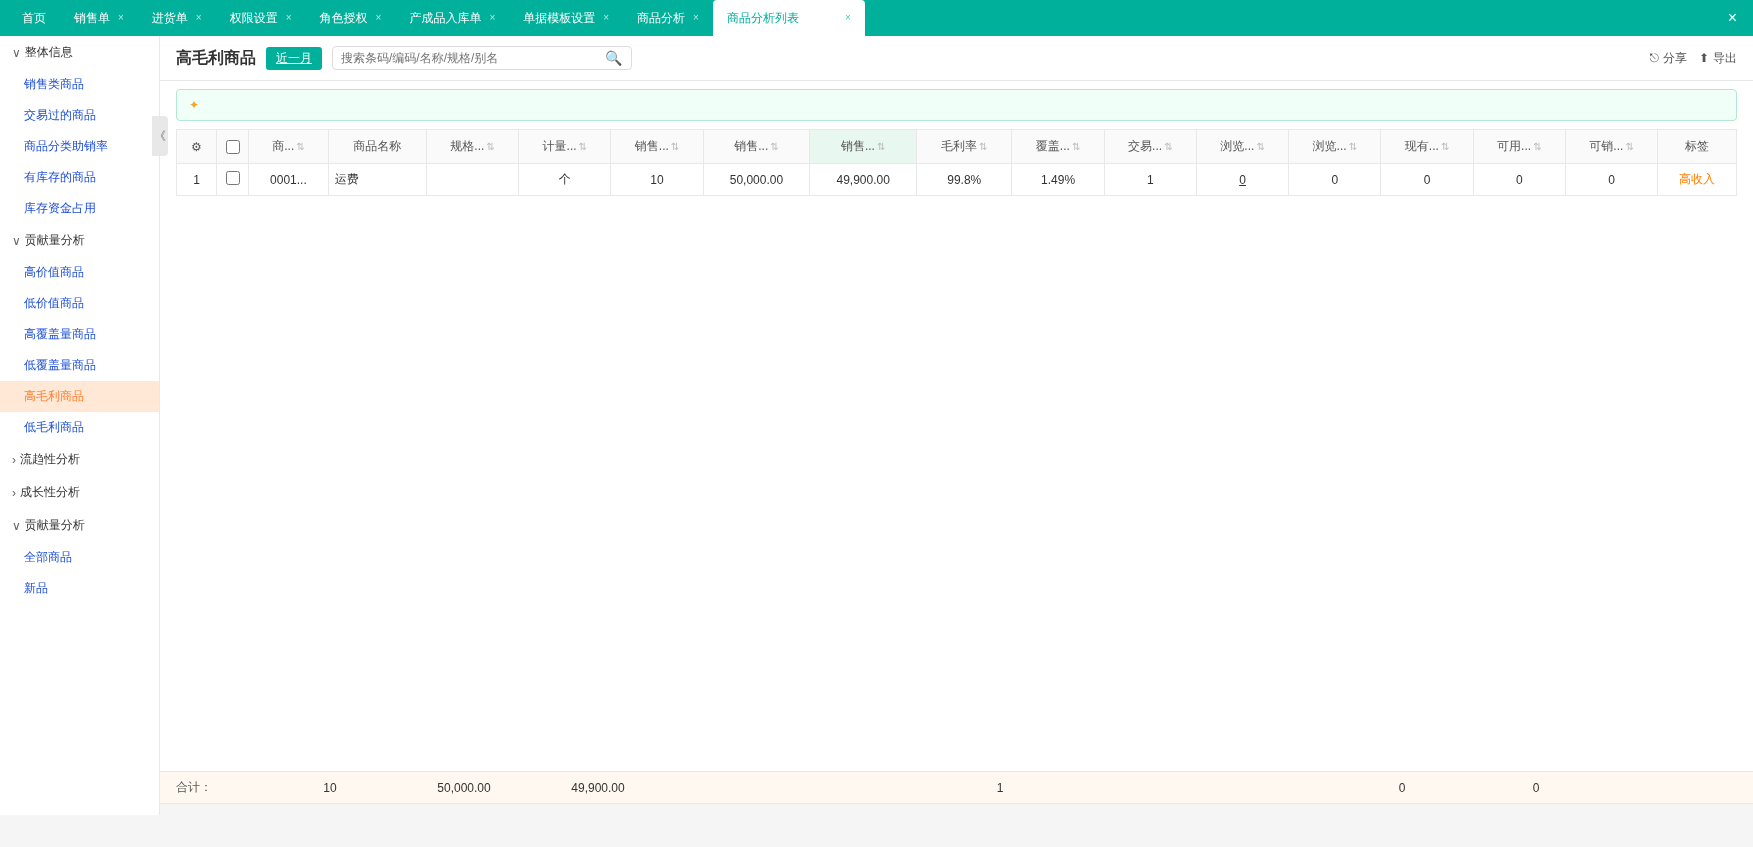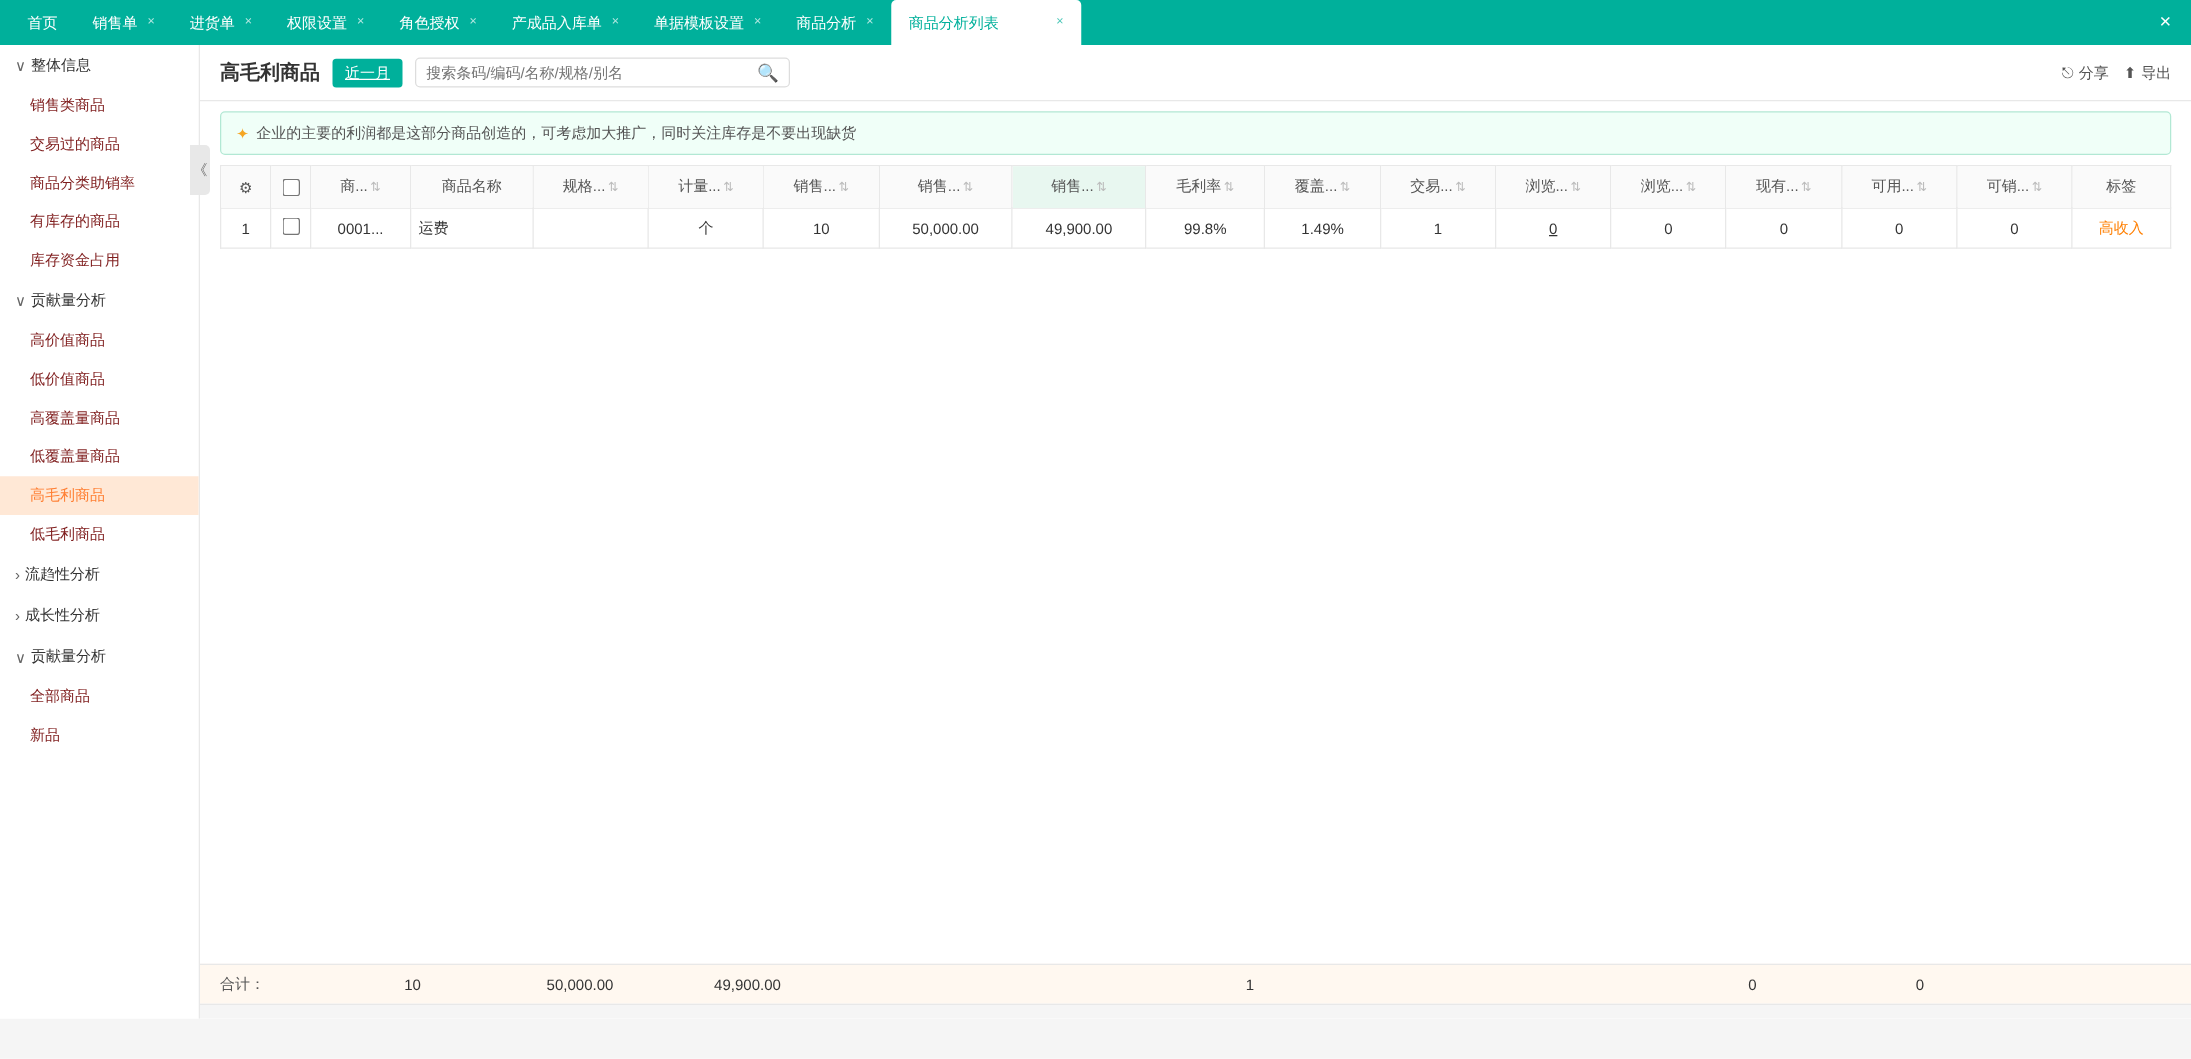--- a/index.html
+++ b/index.html
@@ -51,21 +51,21 @@
       align-items: center;
       padding: 8px 12px;
       font-size: 12px;
       color: #333;
       cursor: pointer;
       font-weight: 500;
     }
     .sidebar-group-header .arrow { margin-right: 4px; color: #666; }
     .sidebar-item {
       padding: 7px 12px 7px 24px;
-      color: #7f1d1d;
+      color: #1d4ed8;
       cursor: pointer;
       font-size: 12px;
     }
     .sidebar-item.active { background: #ffe8d6; color: #ff7f33; font-weight: 500; }
 
     
     .sidebar-collapse {
       position: absolute;
       left: 152px;
       top: 80px;
@@ -367,21 +367,20 @@
         </div>
         <div class="action-btn">
           <span>⬆</span>
           <span>导出</span>
         </div>
       </div>
     </div>
 
     <div class="info-bar">
       <span class="info-icon">✦</span>
-      <span>企业的主要的利润都是这部分商品创造的，可考虑加大推广，同时关注库存是不要出现缺货</span>
     </div>
 
     <div class="table-container">
       <table>
         <thead>
           <tr>
             <th style="width:40px;">
               <div class="col-inner">
                 <span>⚙</span>
               </div>

